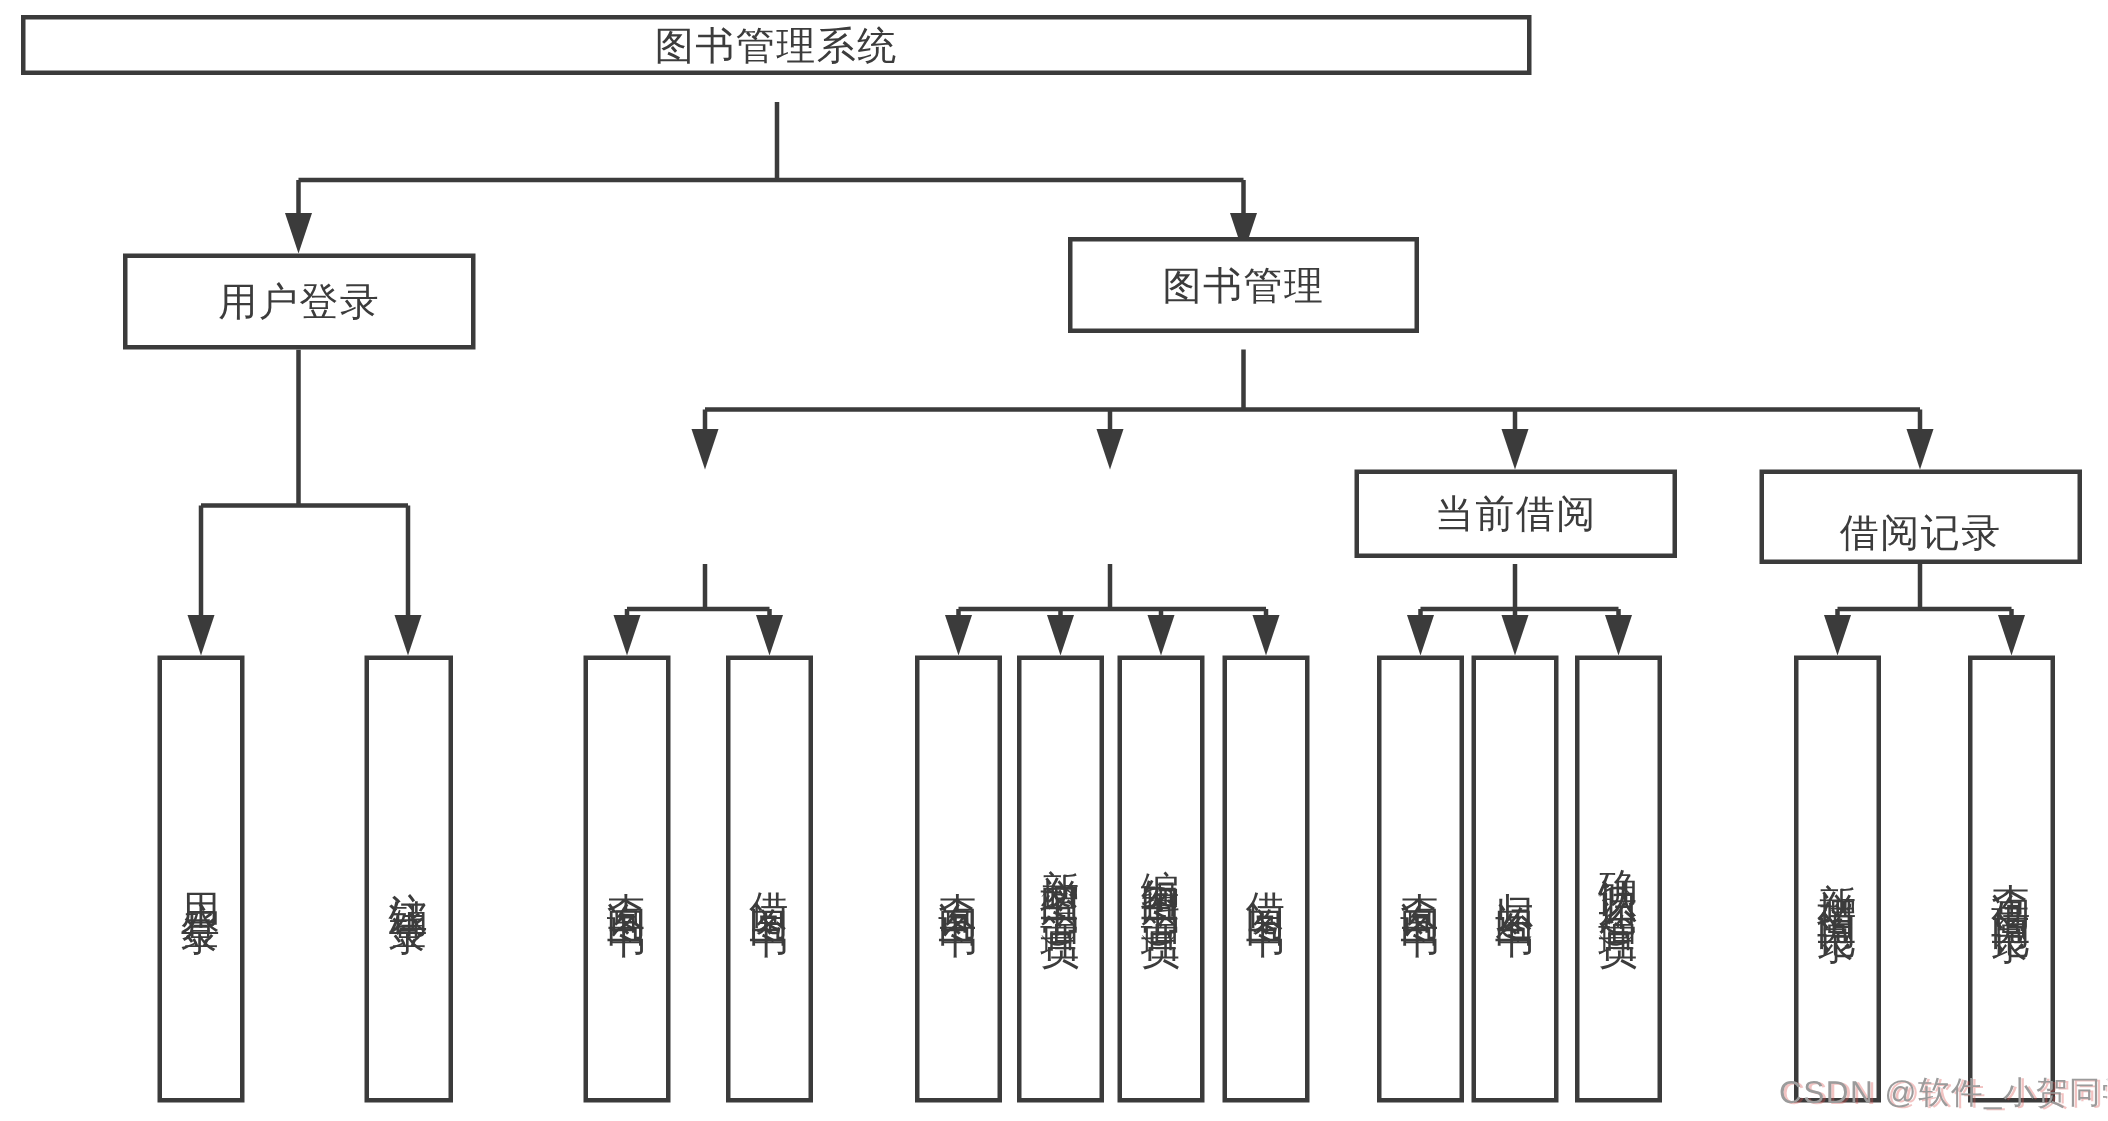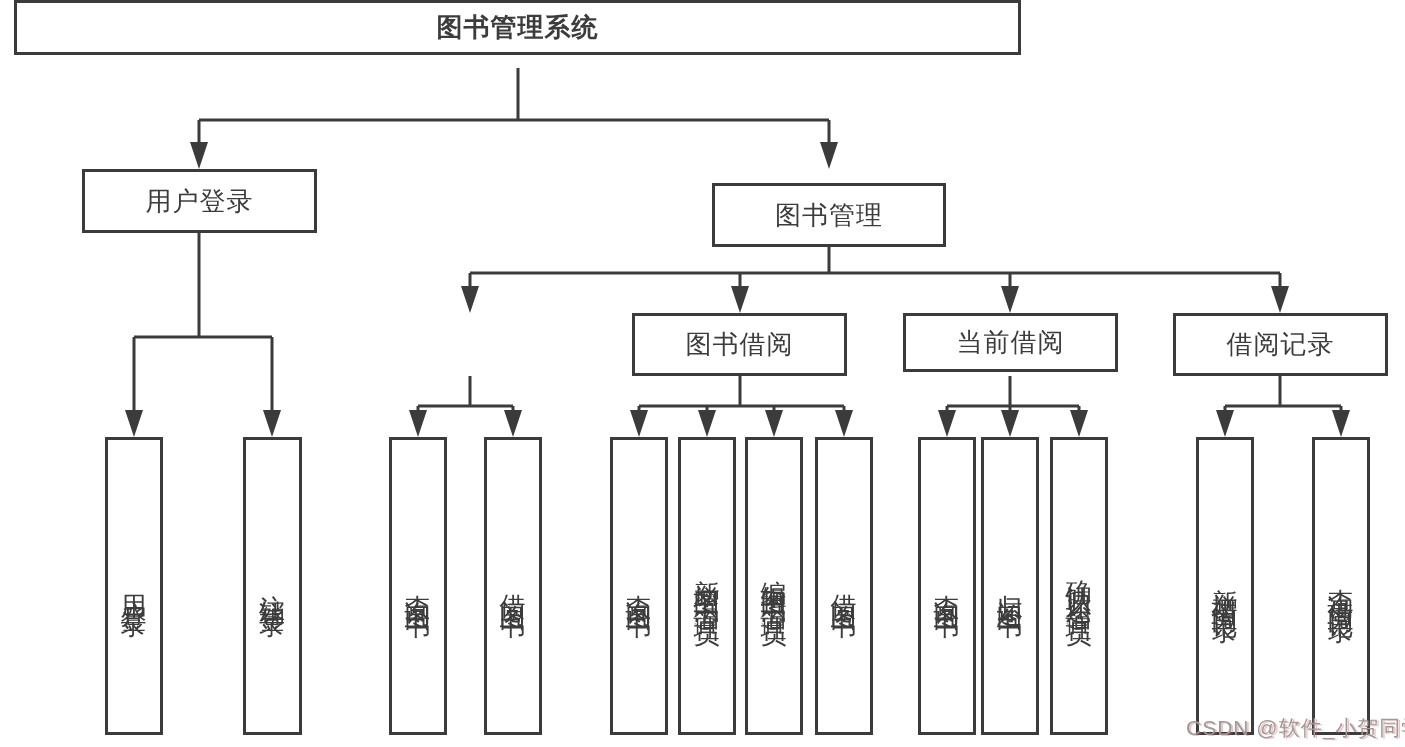--- a/index.html
+++ b/index.html
@@ -119,38 +119,35 @@
       <polygon points="1070,410 1088,410 1079,437"></polygon>
     </g>
 
     <g>
       <path d="M1280 376 V406 M1225 406 H1341 M1225 406 V412 M1341 406 V412"></path>
       <polygon points="1216,410 1234,410 1225,437"></polygon>
       <polygon points="1332,410 1350,410 1341,437"></polygon>
     </g>
   </svg>
 
-  <div class="node" style="left:14px; top:0; width:1007px; height:55px;font-weight:bold;">
+  <div class="node" style="left:14px; top:10px; width:1007px; height:40px;">
     <span class="lbl">图书管理系统</span>
   </div>
 
   <div class="node" style="left:82px; top:169px; width:235px; height:64px;">
     <span class="lbl">用户登录</span>
   </div>
-  <div class="node" style="left:712px; top:183px; width:234px; height:64px;">
+  <div class="node" style="left:712px; top:158px; width:234px; height:64px;">
     <span class="lbl">图书管理</span>
   </div>
 
-  <div class="node" style="left:632px; top:313px; width:215px; height:63px;">
-    <span class="lbl">图书借阅</span>
-  </div>
   <div class="node" style="left:903px; top:313px; width:215px; height:59px;">
     <span class="lbl">当前借阅</span>
   </div>
-  <div class="node" style="left:1173px; top:313px; width:215px; height:63px;">
+  <div class="node" style="left:1173px; top:313px; width:215px; height:63px;align-items:flex-end;">
     <span class="lbl">借阅记录</span>
   </div>
 
   <div class="node leaf" style="left:105px; top:437px; width:58px; height:298px;">
     <span class="lbl">用户登录</span>
   </div>
   <div class="node leaf" style="left:243px; top:437px; width:59px; height:298px;">
     <span class="lbl">注销登录</span>
   </div>
 

